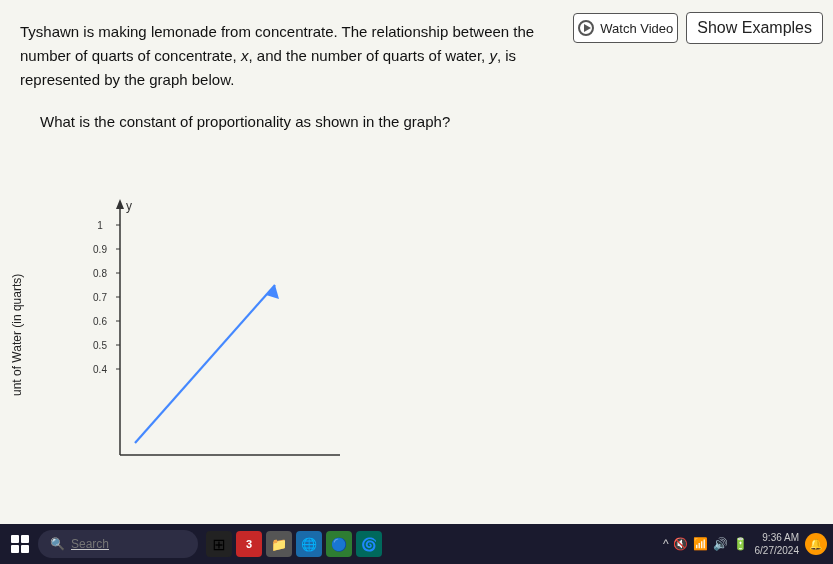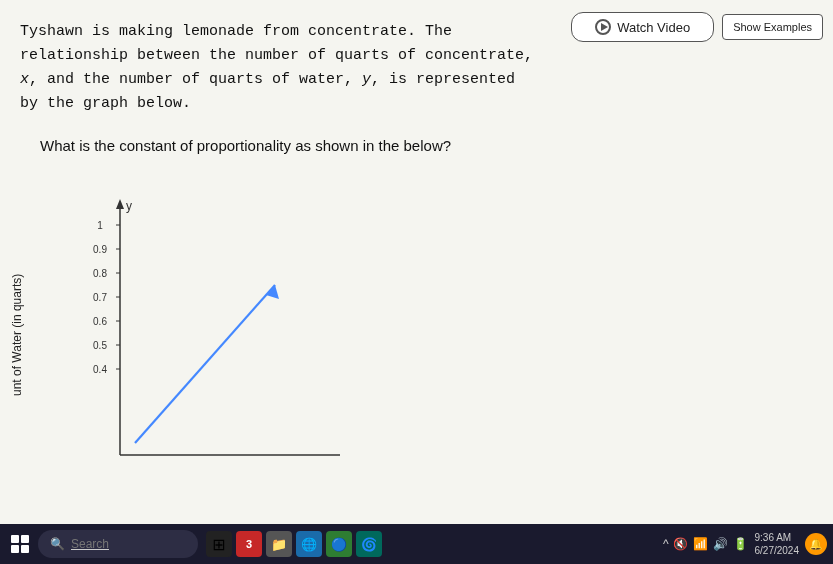--- a/index.html
+++ b/index.html
@@ -31,22 +31,22 @@
       gap: 8px;
       align-items: center;
     }
 
     .watch-video-btn {
       display: flex;
       align-items: center;
       gap: 6px;
       border: 1.5px solid #555;
       background: white;
-      border-radius: 12px;
-      padding: 6px 23px;
+      border-radius: 4px;
+      padding: 6px 4px;
       font-size: 13px;
       cursor: pointer;
       color: #222;
     }
 
     .watch-video-btn .play-icon {
       width: 16px;
       height: 16px;
       border: 2px solid #555;
       border-radius: 50%;
@@ -62,32 +62,31 @@
       border-bottom: 4px solid transparent;
       border-left: 7px solid #555;
       margin-left: 2px;
     }
 
     .show-examples-btn {
       border: 1.5px solid #555;
       background: white;
       border-radius: 4px;
       padding: 6px 10px;
-      font-size: 11px;
+      font-size: 16px;
       cursor: pointer;
       color: #222;
     }
 
     .problem-text {
       font-size: 15px;
       line-height: 1.6;
       color: #111;
       max-width: 520px;
       margin-top: 4px;
-      font-family: Liberation Mono, monospace;
     }
 
     .question-text {
       font-size: 15px;
       line-height: 1.6;
       color: #111;
       margin-top: 18px;
       margin-left: 20px;
     }
 
@@ -210,21 +209,21 @@
     }
 
     .sys-icon {
       color: #ccc;
       font-size: 12px;
     }
 
     .clock {
       color: #ccc;
       font-size: 10px;
-      text-align: left;
+      text-align: right;
       line-height: 1.3;
     }
 
     .notif-icon {
       width: 22px;
       height: 22px;
       background: #ff9800;
       border-radius: 50%;
       display: flex;
       align-items: center;
@@ -252,21 +251,21 @@
     <button class="show-examples-btn">
       <span>Show Examples</span>
     </button>
   </div>
 
   <div class="problem-text">
     <span>Tyshawn is making lemonade from concentrate. The relationship between the number of quarts of concentrate, <em>x</em>, and the number of quarts of water, <em>y</em>, is represented by the graph below.</span>
   </div>
 
   <div class="question-text">
-    <span>What is the constant of proportionality as shown in the below?</span>
+    <span>What is the constant of proportionality as shown in the graph?</span>
   </div>
 
   <div class="y-axis-label">
     <span>unt of Water (in quarts)</span>
   </div>
 
   <div class="graph-area">
     <svg class="graph" width="280" height="290">
 
       <line x1="40" y1="10" x2="40" y2="260" stroke="#333" stroke-width="1.5"></line>

